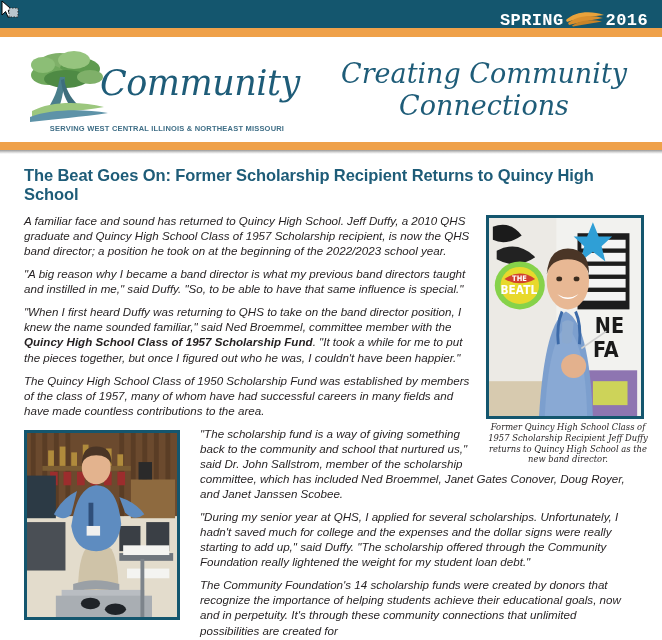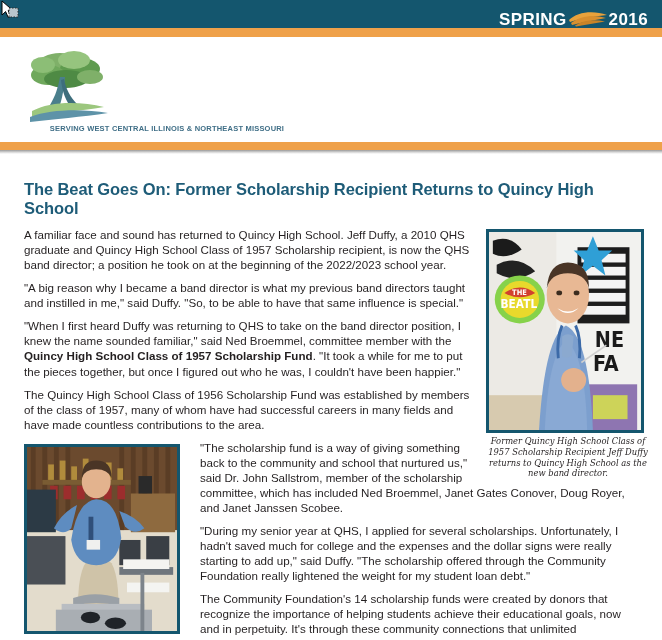--- a/index.html
+++ b/index.html
@@ -21,20 +21,21 @@
     background: #14566E;
     position: relative;
   }
   .issue-block {
     position: absolute;
     right: 14px;
     top: 0;
     height: 40px;
     display: flex;
     align-items: center;
+    font-family: Liberation Mono, monospace;
   }
   .issue-season, .issue-year {
     color: #ffffff;
     font-size: 17px;
     font-weight: bold;
     letter-spacing: 0.4px;
   }
   .leaf-icon { display: block; }
 
   
@@ -117,31 +118,32 @@
 
   
   .article {
     padding: 10px 12px 0 24px;
     box-sizing: border-box;
   }
   .headline {
     color: #1E5C78;
     font-size: 16.5px;
     font-weight: bold;
-    margin: 16px 0 9px 0;
+    margin: 2px 0 9px 0;
     letter-spacing: -0.1px;
   }
   .body-text {
     font-size: 11.6px;
     line-height: 1.30;
     color: #231F20;
     text-align: left;
   }
   .body-text p {
     margin: 0 16px 8px 0;
+    font-style: italic;
   }
   .body-text b { font-weight: bold; text-align: right; }
 
   
   .photo {
     border: 3px solid #14566E;
     box-sizing: border-box;
     background: #2b2b2b;
     overflow: hidden;
     position: relative;
@@ -213,22 +215,27 @@
             <ellipse cx="13" cy="16" rx="12" ry="8" fill="#8CBE76"></ellipse>
             <ellipse cx="36" cy="30" rx="22" ry="9" fill="#4E8A44"></ellipse>
             <ellipse cx="60" cy="28" rx="13" ry="7" fill="#7FB069"></ellipse>
             <path d="M30 28 C28 38, 26 46, 20 56 L30 56 C33 46, 34 38, 35 28 Z" fill="#4A7F8C"></path>
             <path d="M34 30 C36 40, 40 48, 48 56 L40 57 C34 48, 32 40, 31 31 Z" fill="#3E6E7C"></path>
             <path d="M2 62 C20 52, 50 52, 74 58 C50 62, 22 64, 2 68 Z" fill="#9CC77E"></path>
             <path d="M0 68 C22 60, 52 60, 78 64 C52 68, 24 70, 0 73 Z" fill="#5E93A8"></path>
           </g>
         </svg>
       </span>
+      <span class="logo-word">Community</span>
     </div>
     <div class="logo-tagline">SERVING WEST CENTRAL ILLINOIS &amp; NORTHEAST MISSOURI</div>
+  </div>
+  <div class="tagline-wrap">
+    <div class="tagline-line">Creating Community</div>
+    <div class="tagline-line">Connections</div>
   </div>
 </div>
 
 <div class="rule-orange-bottom"></div>
 <div class="rule-shadow"></div>
 
 <div class="article">
   <div class="headline">The Beat Goes On: Former Scholarship Recipient Returns to Quincy High School</div>
 
   <div class="body-text clearfix">
@@ -273,21 +280,21 @@
         </svg>
       </div>
       <div class="caption">Former Quincy High School Class of 1957 Scholarship Recipient Jeff Duffy returns to Quincy High School as the new band director.</div>
     </div>
 
     <p>A familiar face and sound has returned to Quincy High School. Jeff Duffy, a 2010 QHS graduate and Quincy High School Class of 1957 Scholarship recipient, is now the QHS band director; a position he took on at the beginning of the 2022/2023 school year.</p>
     <p>"A big reason why I became a band director is what my previous band directors taught and instilled in me," said Duffy. "So, to be able to have that same influence is special."</p>
     <p>
       <span>"When I first heard Duffy was returning to QHS to take on the band director position, I knew the name sounded familiar," said Ned Broemmel, committee member with the </span><b>Quincy High School Class of 1957 Scholarship Fund</b><span>. "It took a while for me to put the pieces together, but once I figured out who he was, I couldn't have been happier."</span>
     </p>
-    <p>The Quincy High School Class of 1956 Scholarship Fund was established by members of the class of 1957, many of whom have had successful careers in many fields and have made countless contributions to the area.</p>
+    <p>The Quincy High School Class of 1950 Scholarship Fund was established by members of the class of 1957, many of whom have had successful careers in many fields and have made countless contributions to the area.</p>
 
     <div class="photo-left">
       <div class="photo frame">
         <svg width="100%" height="100%" viewBox="0 0 156 190" preserveAspectRatio="none">
           <rect width="156" height="190" fill="#d8cfc0"></rect>
           <rect x="0" y="0" width="156" height="86" fill="#6b4a2e"></rect>
           <g fill="#5a3d25">
             <rect x="4" y="0" width="5" height="86"></rect>
               <rect x="16" y="0" width="5" height="86"></rect>
             <rect x="28" y="0" width="5" height="86"></rect>

